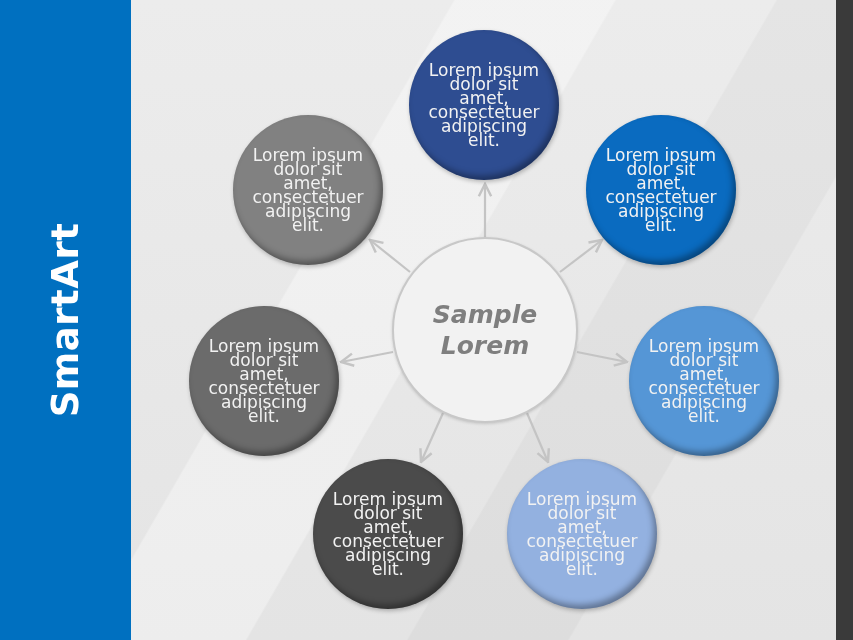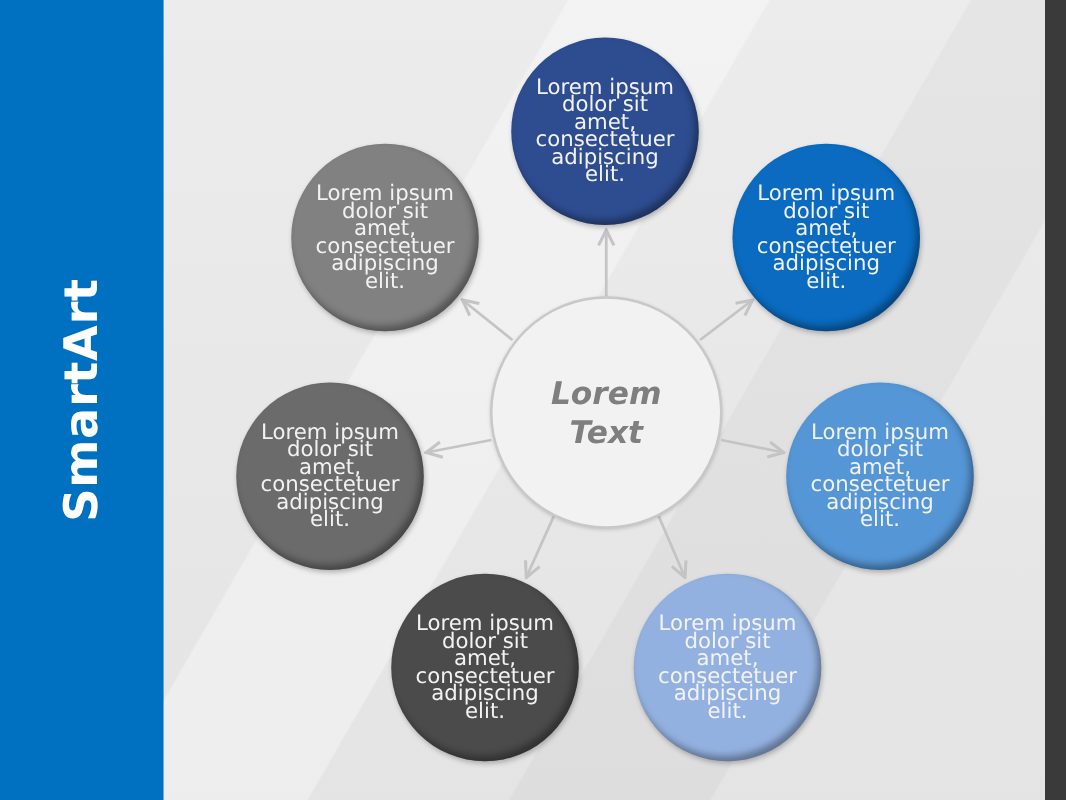--- a/index.html
+++ b/index.html
@@ -42,22 +42,22 @@
     <line x1="577" y1="352" x2="627" y2="362" marker-end="url(#ah)"></line>
     <line x1="527" y1="413" x2="548" y2="462" marker-end="url(#ah)"></line>
     <line x1="443" y1="413" x2="421" y2="462" marker-end="url(#ah)"></line>
     <line x1="393" y1="352" x2="341" y2="362" marker-end="url(#ah)"></line>
     <line x1="410" y1="272" x2="370" y2="240" marker-end="url(#ah)"></line>
   </g>
 </svg>
 
 <div class="center" style="left:392px; top:237px; width:186px; height:186px;">
   <div class="center-text">
+    <div>Sample</div>
     <div>Lorem</div>
-    <div>Text</div>
   </div>
 </div>
 
 <div class="node" style="left:409px; top:30px; width:150px; height:150px; background:#2e4d91;">
   <div class="node-text">Lorem ipsum dolor sit amet, consectetuer adipiscing elit.</div>
 </div>
 <div class="node" style="left:586px; top:115px; width:150px; height:150px; background:#0a6bc0;">
   <div class="node-text">Lorem ipsum dolor sit amet, consectetuer adipiscing elit.</div>
 </div>
 <div class="node" style="left:629px; top:306px; width:150px; height:150px; background:#5596d6;">

